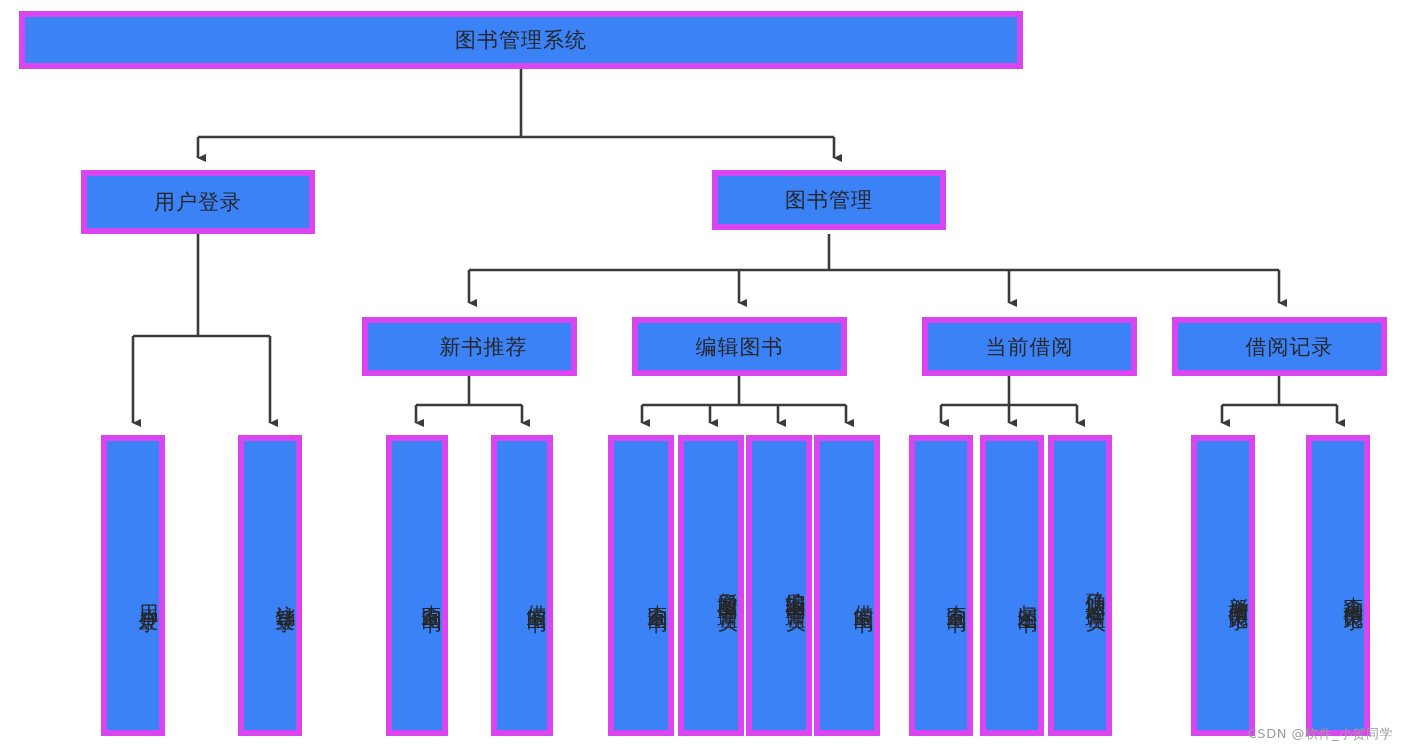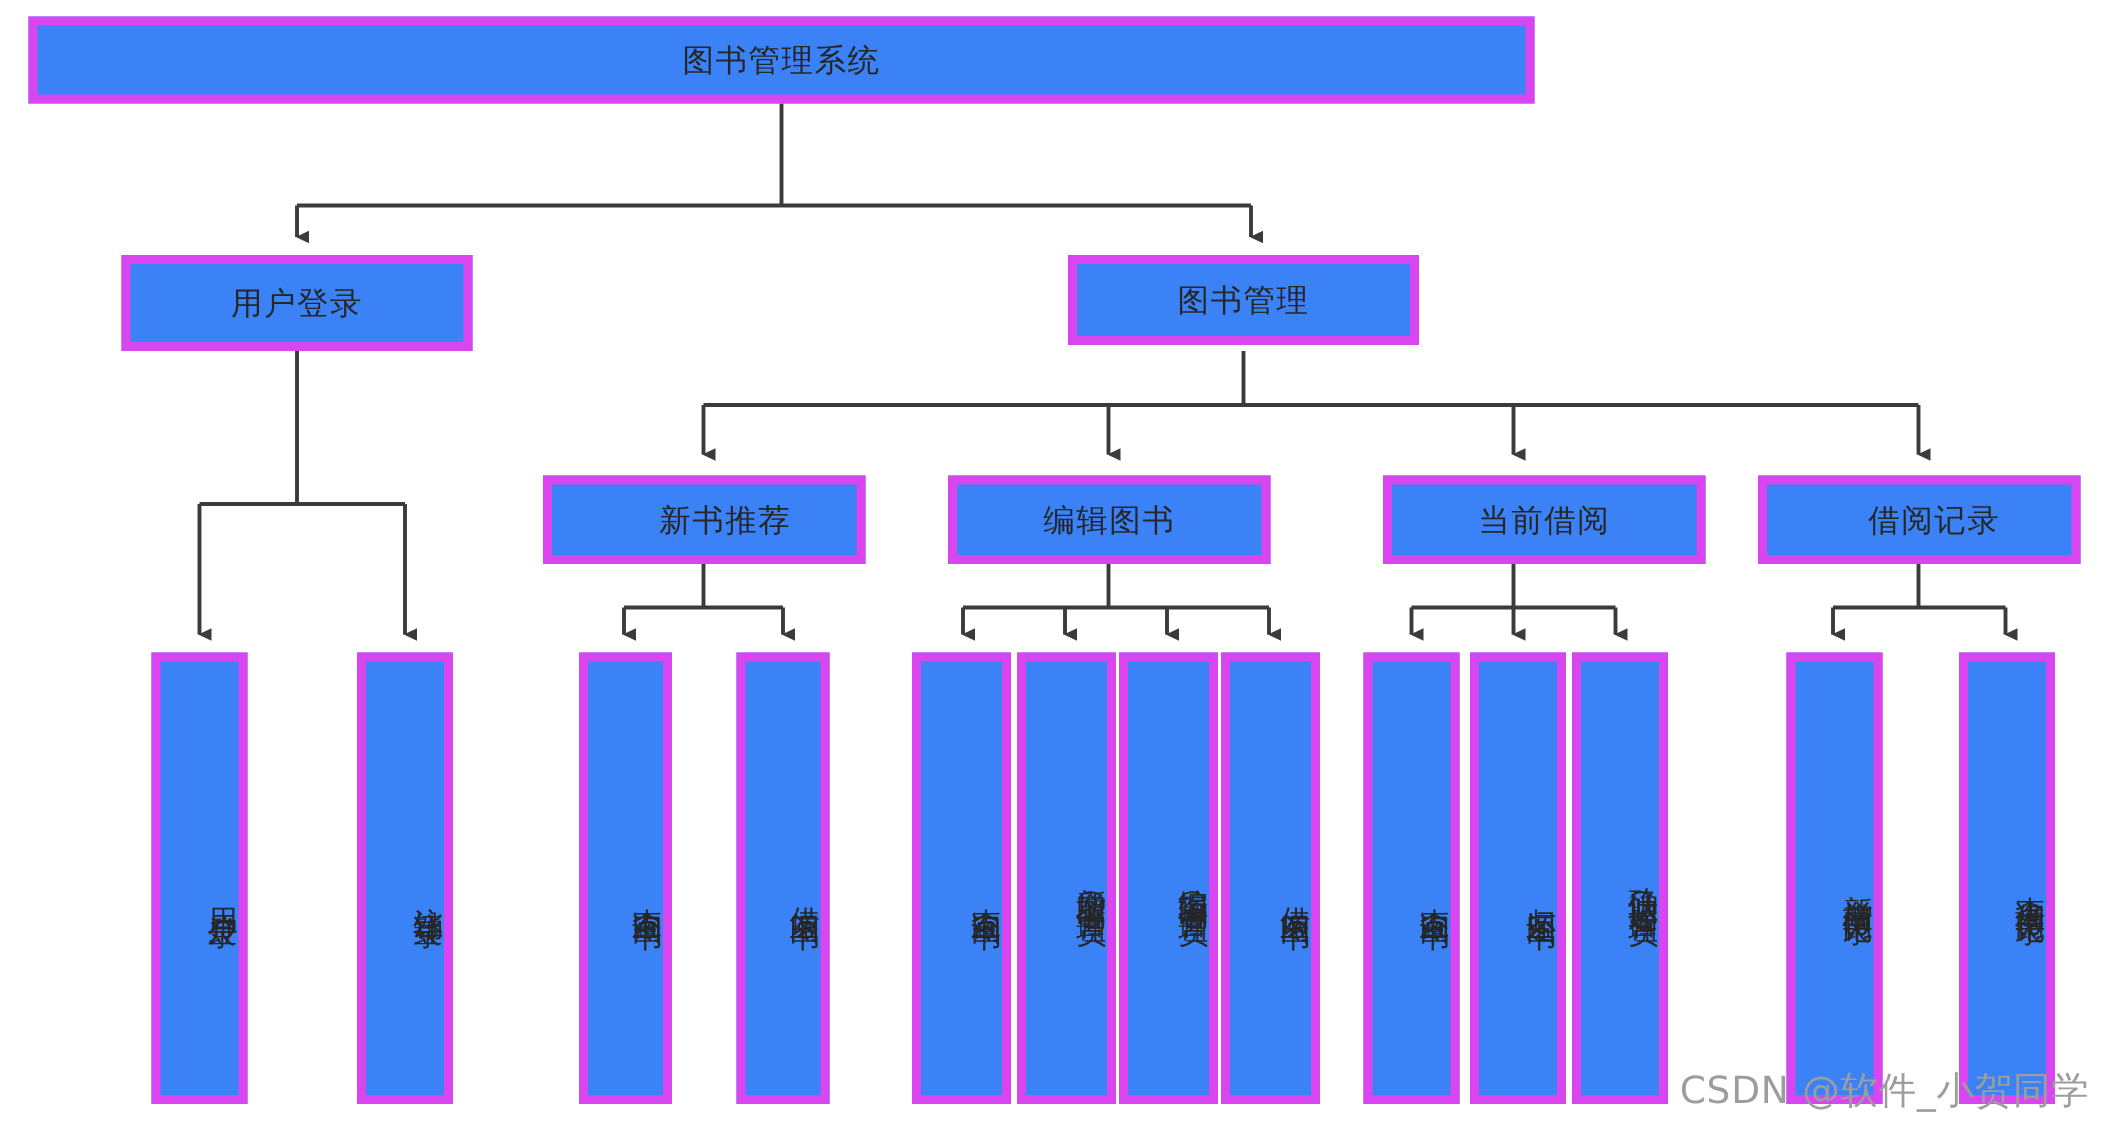--- a/index.html
+++ b/index.html
@@ -31,21 +31,21 @@
     align-items:flex-start;
     justify-content:center;
     padding-top:18px;
     line-height:1.0;
   }
   .node.leaf.tall{ padding-top:8px; }
   svg.conn{position:absolute;left:0;top:0;width:1405px;height:747px;pointer-events:none;}
   .watermark{
     position:absolute;
     right:12px;bottom:4px;
-    font-size:25px;
+    font-size:13px;
     color:#9d9d9d;
     letter-spacing:0.5px;
     white-space:nowrap;
   }
 </style>
 </head>
 <body>
 
 <div id="canvas">
 

